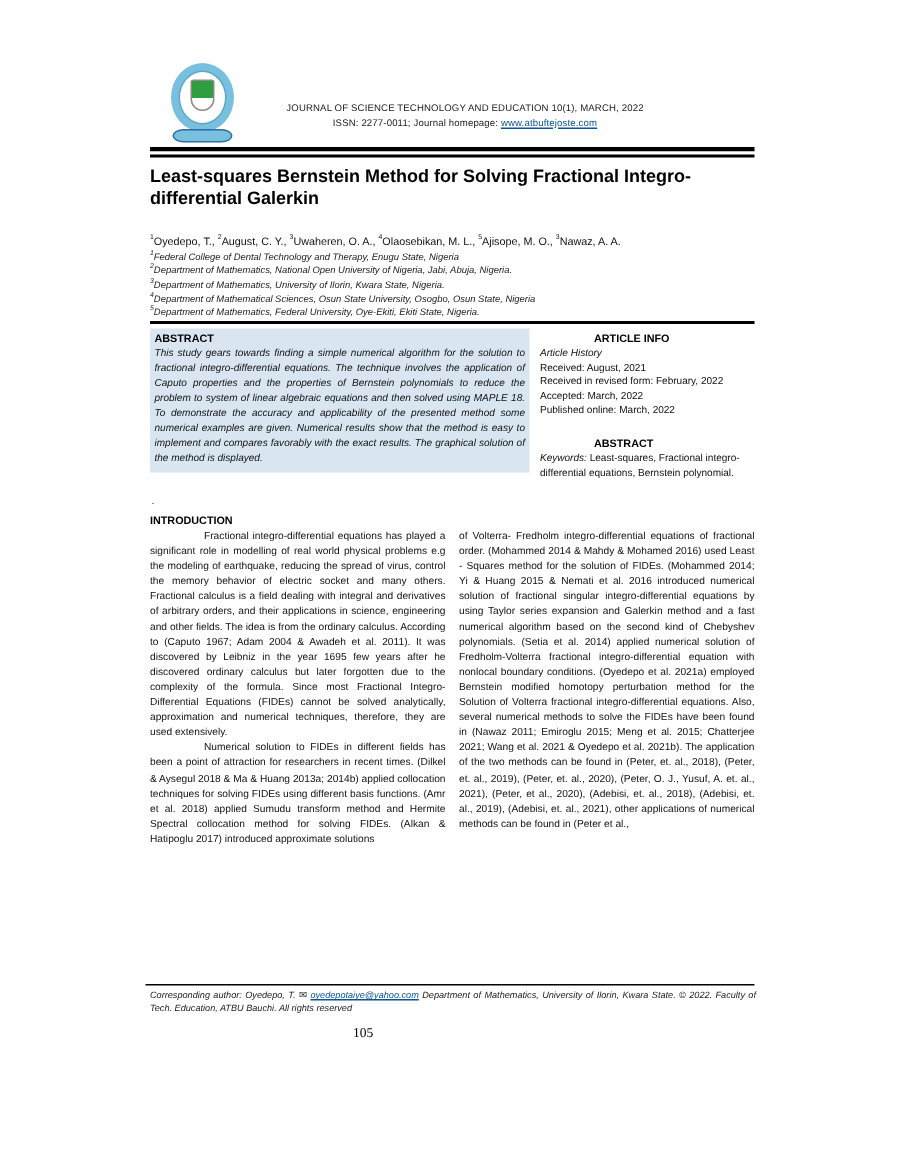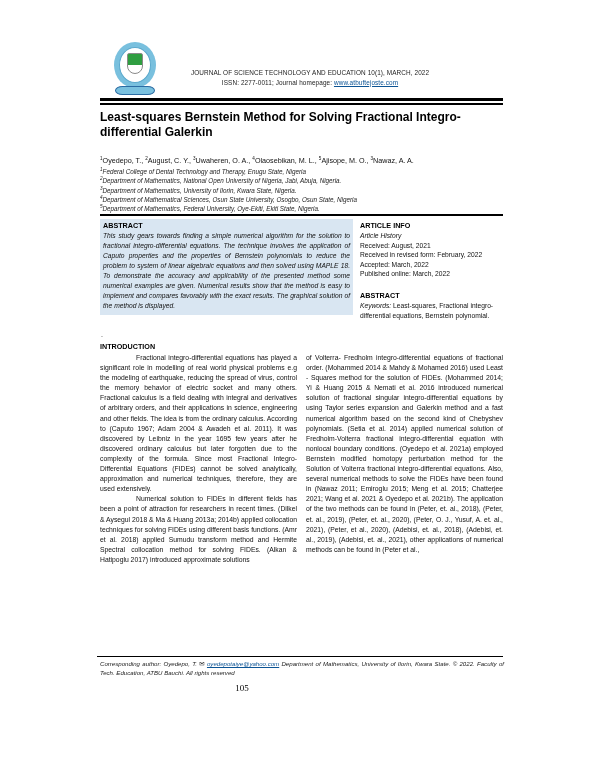--- a/index.html
+++ b/index.html
@@ -69,21 +69,21 @@
   .abstract-box {
     position: absolute; left: 100px; top: 219px; width: 253px;
     background: #d9e6f2; padding: 2px 3px 4px 3px;
   }
   .abstract-heading { font-size: 7.2px; font-weight: bold; color: #000; line-height: 10px; }
   .abstract-text {
     font-size: 6.7px; line-height: 10.0px; font-style: italic;
     text-align: justify; color: #111;
   }
   .article-info { position: absolute; left: 360px; top: 221px; width: 142px; }
-  .info-heading { font-size: 7.2px; font-weight: bold; line-height: 10px; color: #000; }
+  .info-heading { font-size: 7.2px; font-weight: bold; line-height: 10px; color: #000; margin-left: 36px; }
   .info-line { font-size: 6.7px; line-height: 9.6px; color: #111; }
   .italic { font-style: italic; }
   .keywords-block { margin-top: 12px; }
   .keywords-text { font-size: 6.7px; line-height: 9.6px; color: #111; }
 
   
   .stray-dot { position: absolute; left: 101px; top: 331px; font-size: 7px; }
   .intro-heading {
     position: absolute; left: 100px; top: 342px;
     font-size: 7.2px; font-weight: bold; color: #000; text-align: center;

